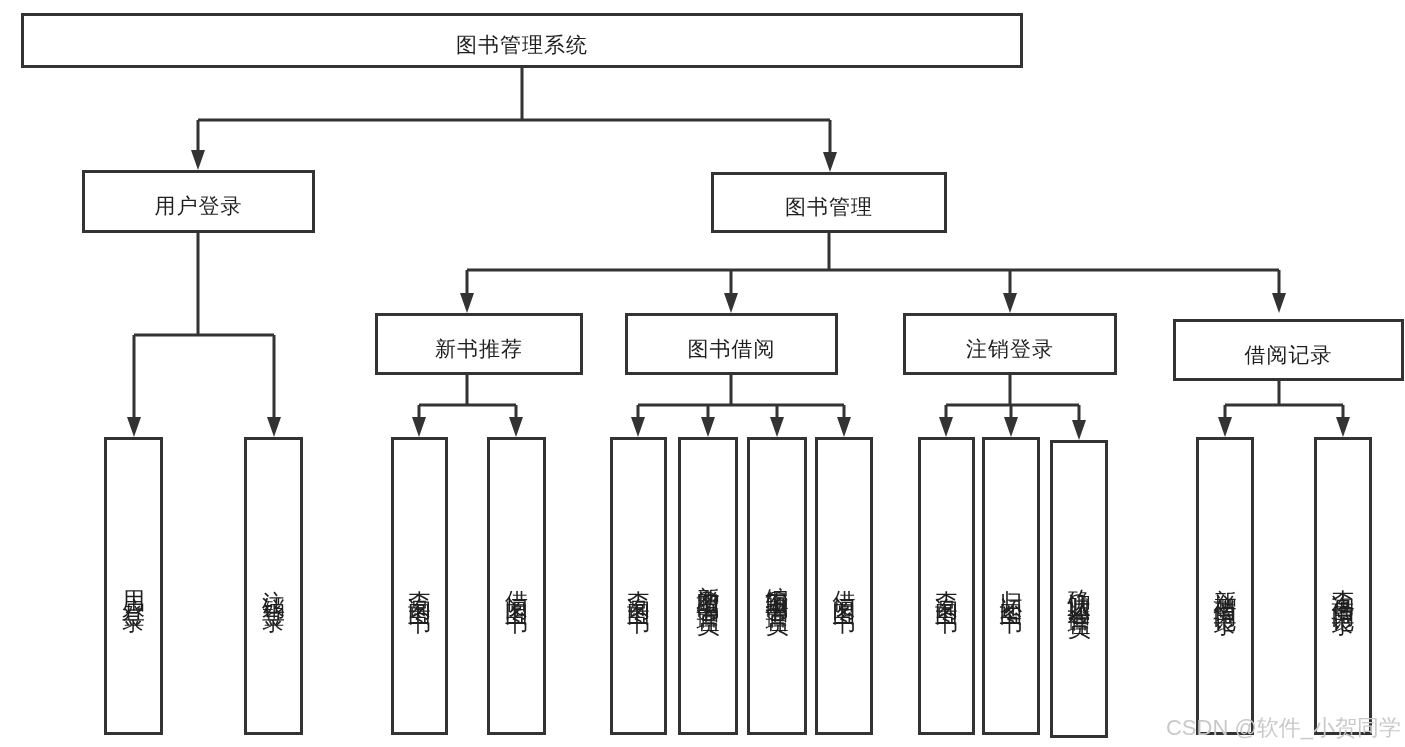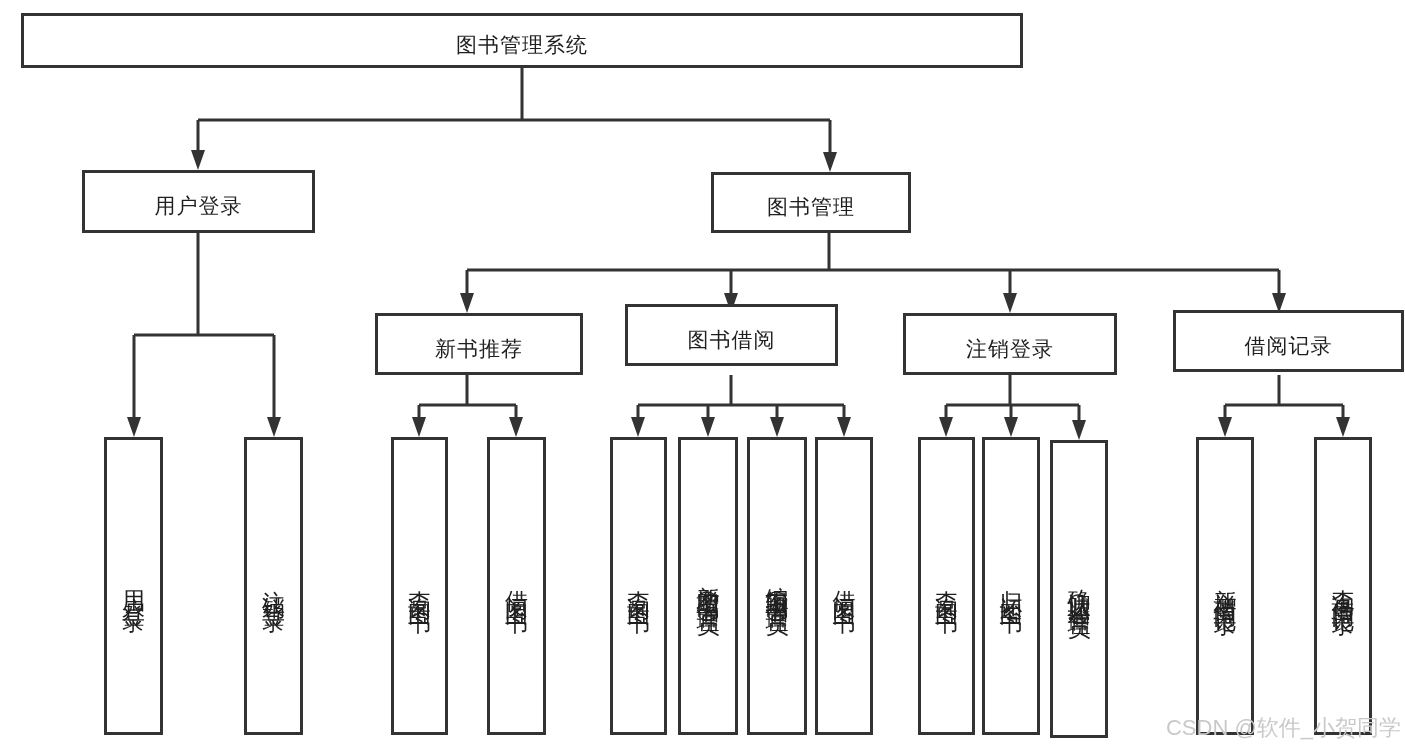--- a/index.html
+++ b/index.html
@@ -92,34 +92,34 @@
     <path class="ah" d="M1336,417 L1350,417 L1343,437 Z"></path>
   </svg>
 
   <div class="node h" style="left:21px;top:13px;width:1002px;height:55px;">
     <span class="label">图书管理系统</span>
   </div>
 
   <div class="node h" style="left:82px;top:170px;width:233px;height:63px;">
     <span class="label">用户登录</span>
   </div>
-  <div class="node h" style="left:711px;top:172px;width:200px;height:61px;justify-content:center;">
+  <div class="node h" style="left:711px;top:172px;width:236px;height:61px;justify-content:center;">
     <span class="label">图书管理</span>
   </div>
 
   <div class="node h" style="left:375px;top:313px;width:208px;height:62px;">
     <span class="label">新书推荐</span>
   </div>
-  <div class="node h" style="left:625px;top:304px;width:213px;height:62px;">
+  <div class="node h" style="left:625px;top:313px;width:213px;height:62px;">
     <span class="label">图书借阅</span>
   </div>
   <div class="node h" style="left:903px;top:313px;width:214px;height:62px;">
     <span class="label">注销登录</span>
   </div>
-  <div class="node h" style="left:1173px;top:310px;width:231px;height:62px;">
+  <div class="node h" style="left:1173px;top:319px;width:231px;height:62px;">
     <span class="label">借阅记录</span>
   </div>
 
   <div class="node v" style="left:104px;top:437px;width:59px;height:298px;">
     <span class="label">用户登录</span>
   </div>
   <div class="node v" style="left:244px;top:437px;width:59px;height:298px;">
     <span class="label">注销登录</span>
   </div>
 

